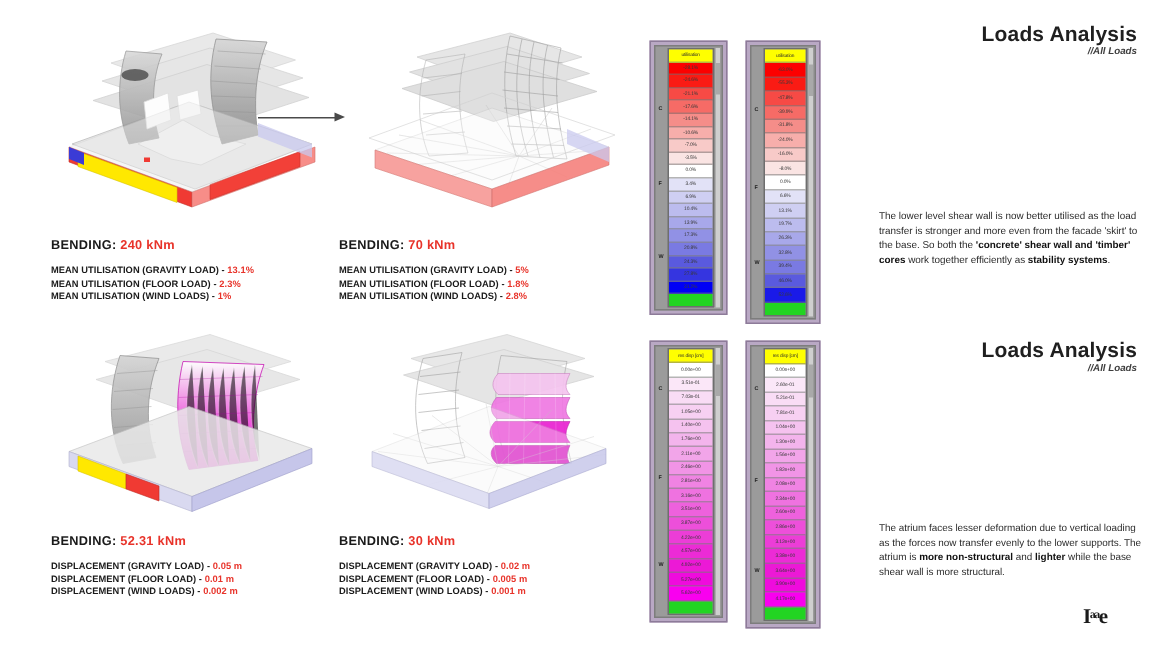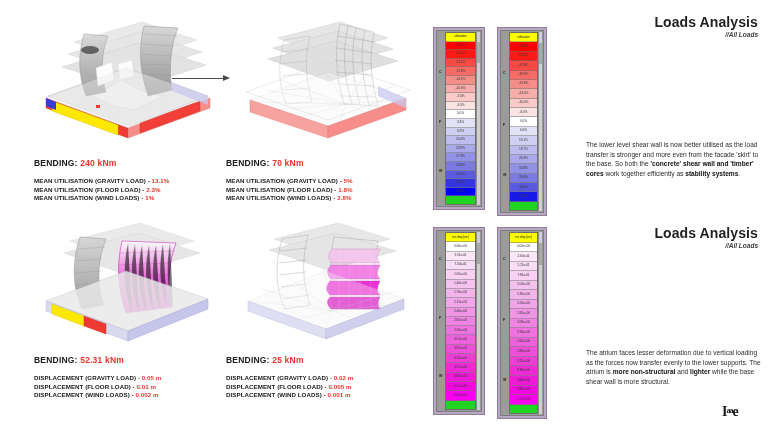--- a/index.html
+++ b/index.html
@@ -440,21 +440,21 @@
       </div>
       <div class="cap-line">
         <span>DISPLACEMENT (WIND LOADS) - </span><span class="val">0.002 m</span>
       </div>
     </div>
   </div>
 
   <div class="abs" style="left:226px; top:355px;">
     <div class="cap-title">
       <span>BENDING:</span>
-      <span class="val">25 kNm</span>
+      <span class="val">30 kNm</span>
     </div>
     <div class="cap-lines">
       <div class="cap-line">
         <span>DISPLACEMENT (GRAVITY LOAD) - </span><span class="val">0.02 m</span>
       </div>
       <div class="cap-line">
         <span>DISPLACEMENT (FLOOR LOAD) - </span><span class="val">0.005 m</span>
       </div>
       <div class="cap-line">
         <span>DISPLACEMENT (WIND LOADS) - </span><span class="val">0.001 m</span>

